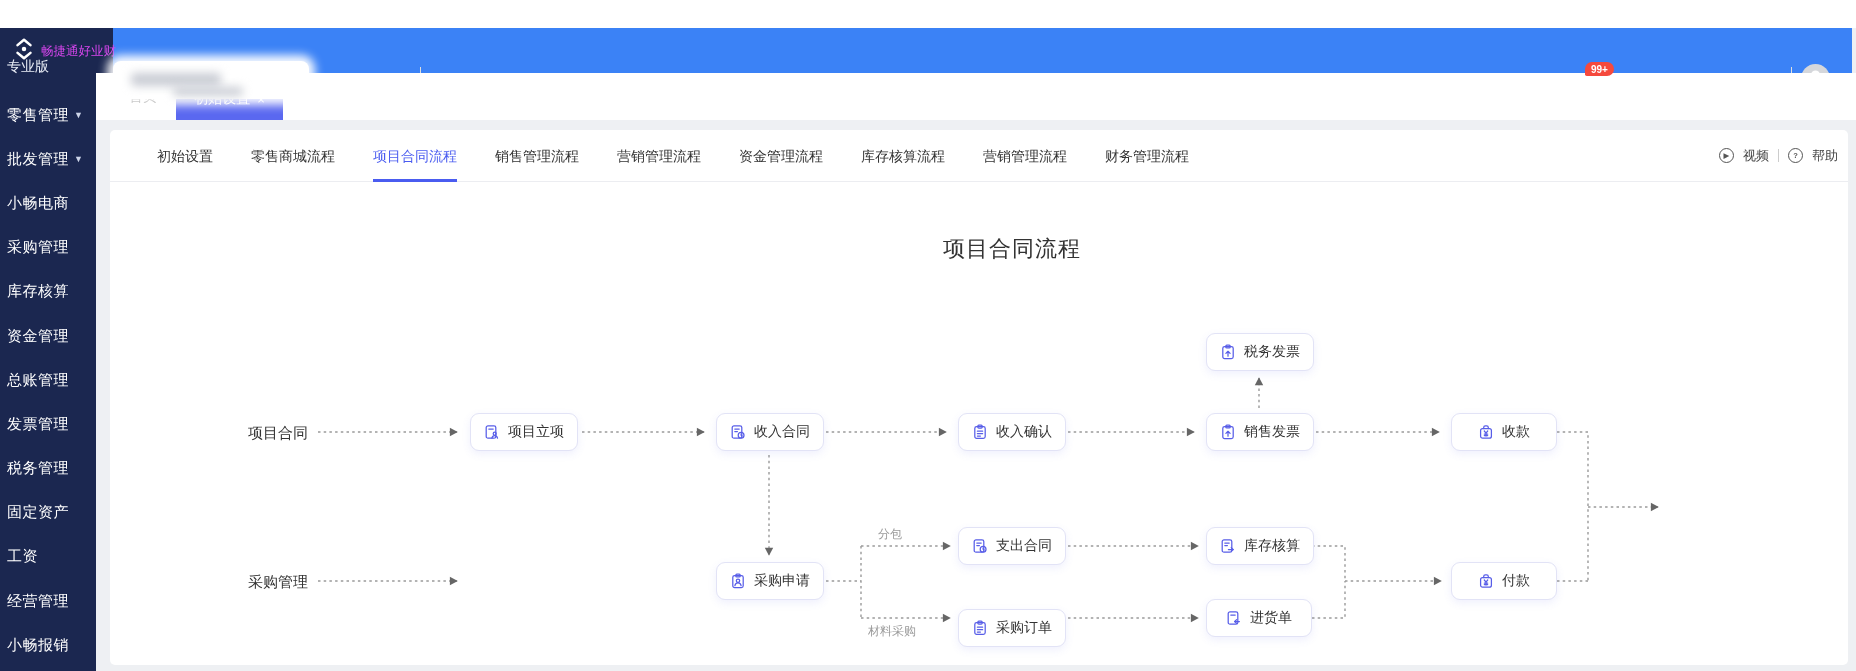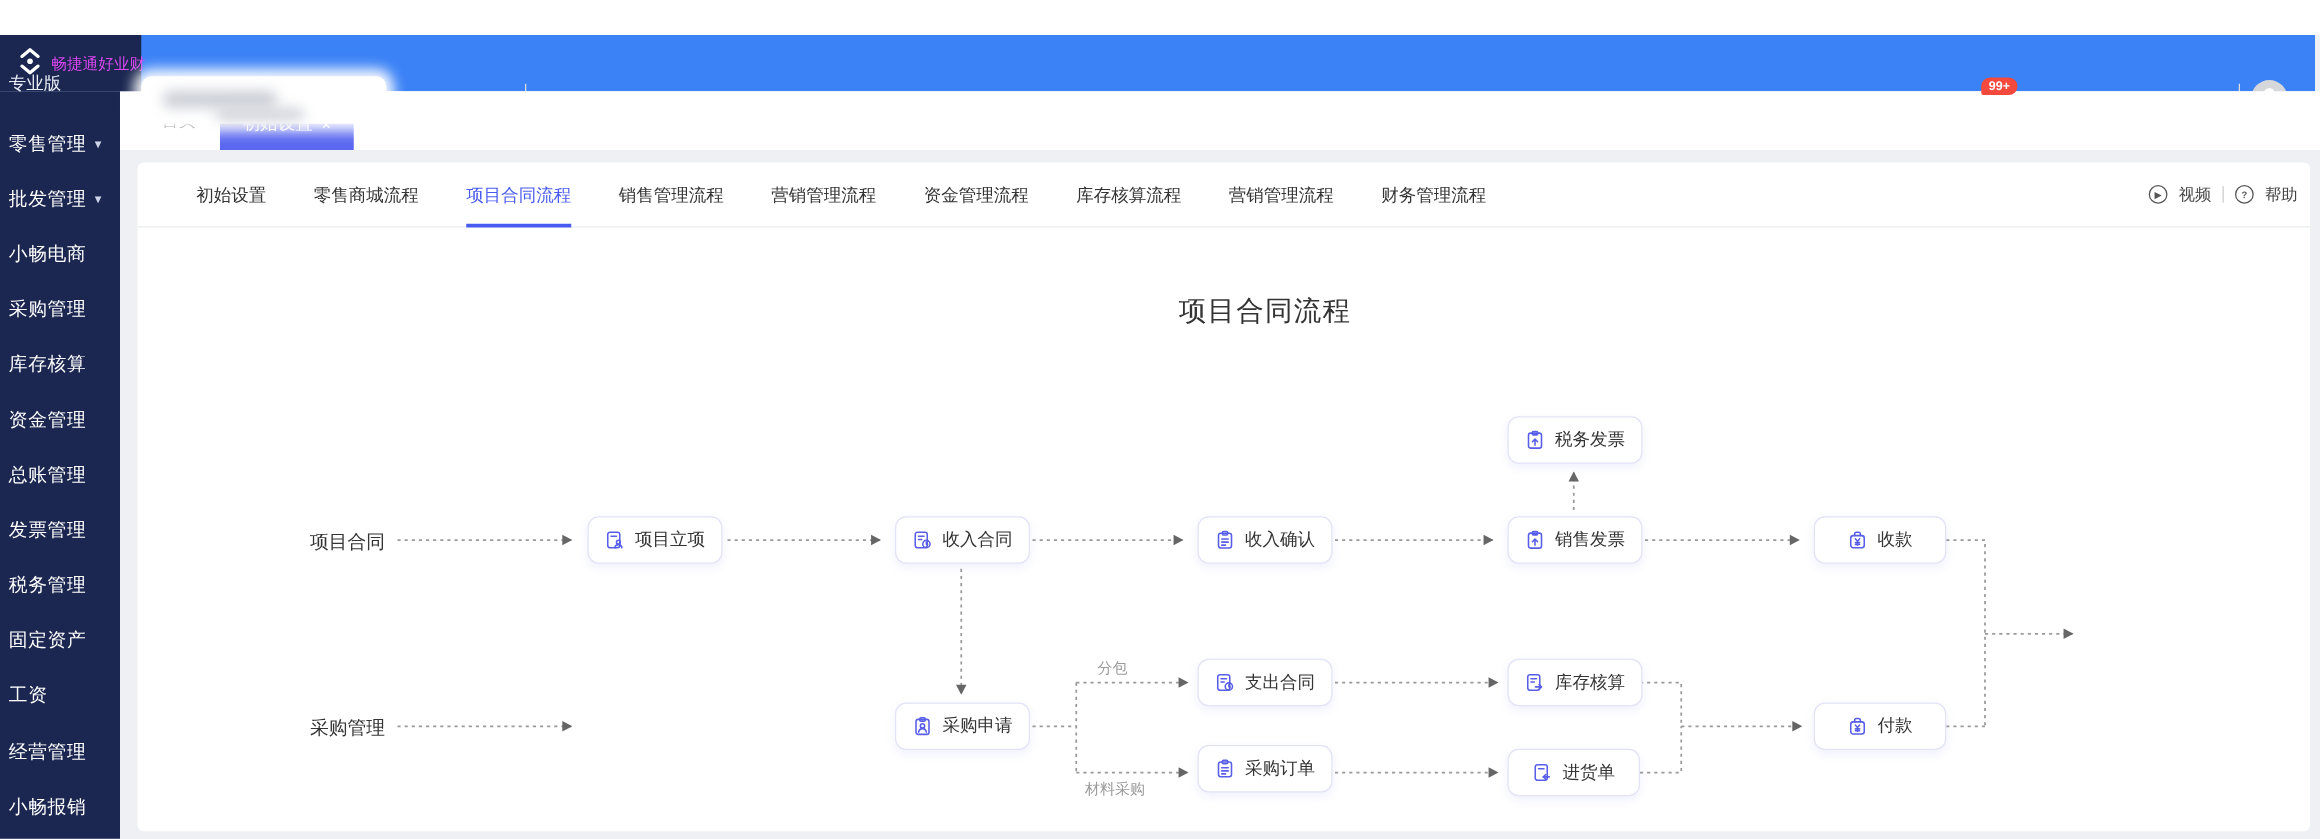--- a/index.html
+++ b/index.html
@@ -343,21 +343,21 @@
         <use href="#ic-docclock"></use>
       </svg>
     <span>支出合同</span>
     </div>
   <div class="fnode" style="left:1096px;top:397px">
     <svg class="ni" viewBox="0 0 16 16">
         <use href="#ic-docright"></use>
       </svg>
     <span>库存核算</span>
     </div>
-  <div class="fnode" style="left:848px;top:466px">
+  <div class="fnode" style="left:848px;top:479px">
     <svg class="ni" viewBox="0 0 16 16">
         <use href="#ic-doclist"></use>
       </svg>
     <span>采购订单</span>
     </div>
   <div class="fnode" style="left:1096px;top:469px">
     <svg class="ni" viewBox="0 0 16 16">
         <use href="#ic-docleft"></use>
       </svg>
     <span>进货单</span>

